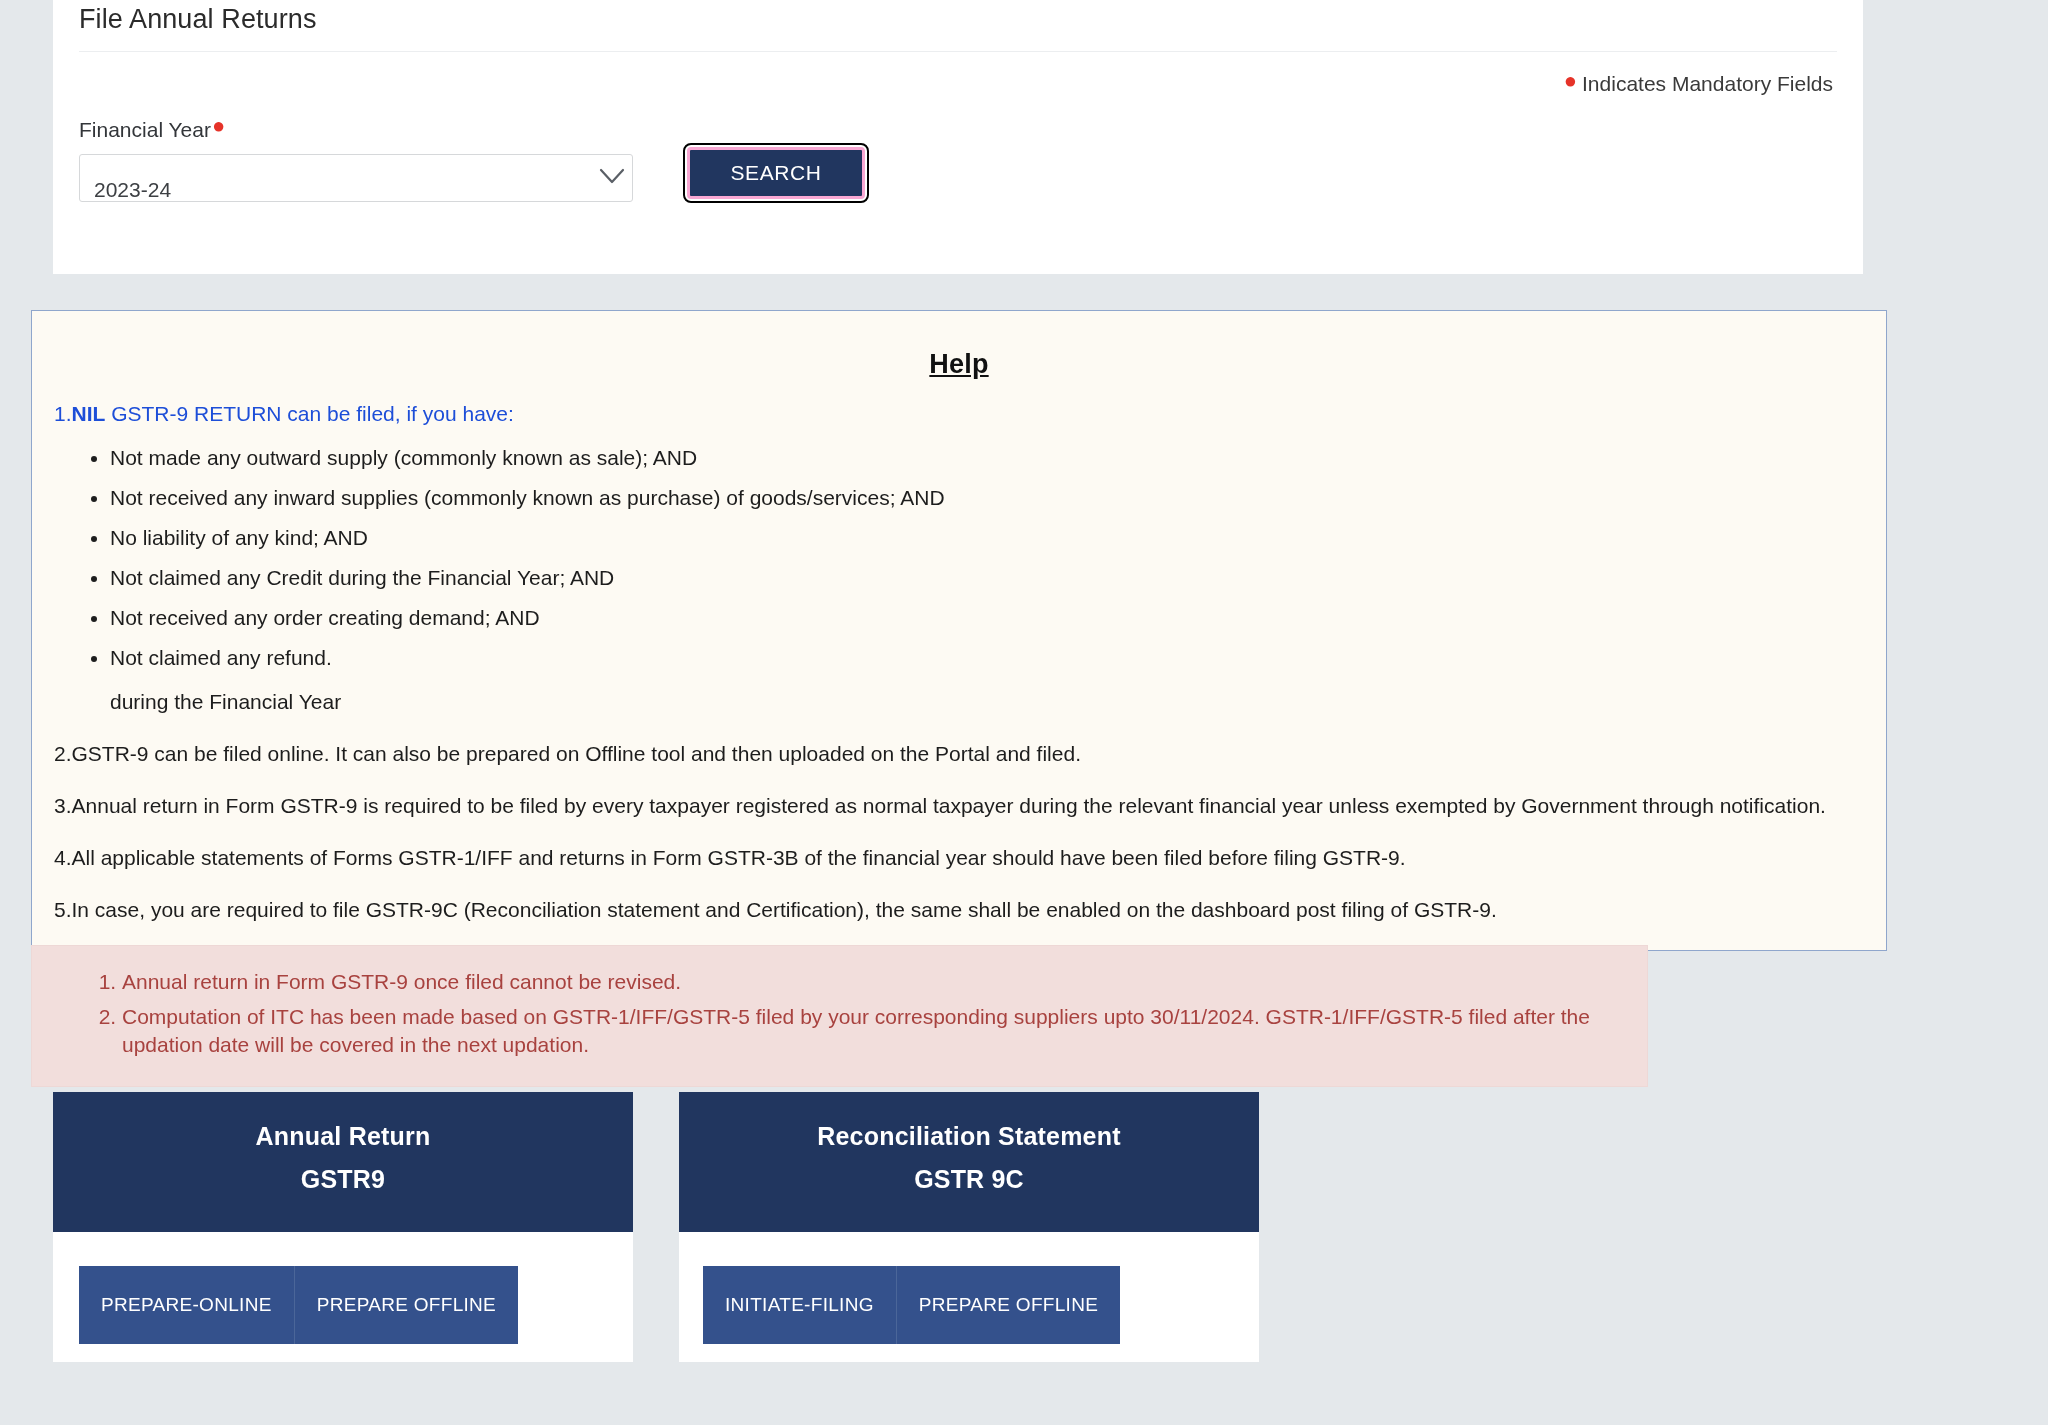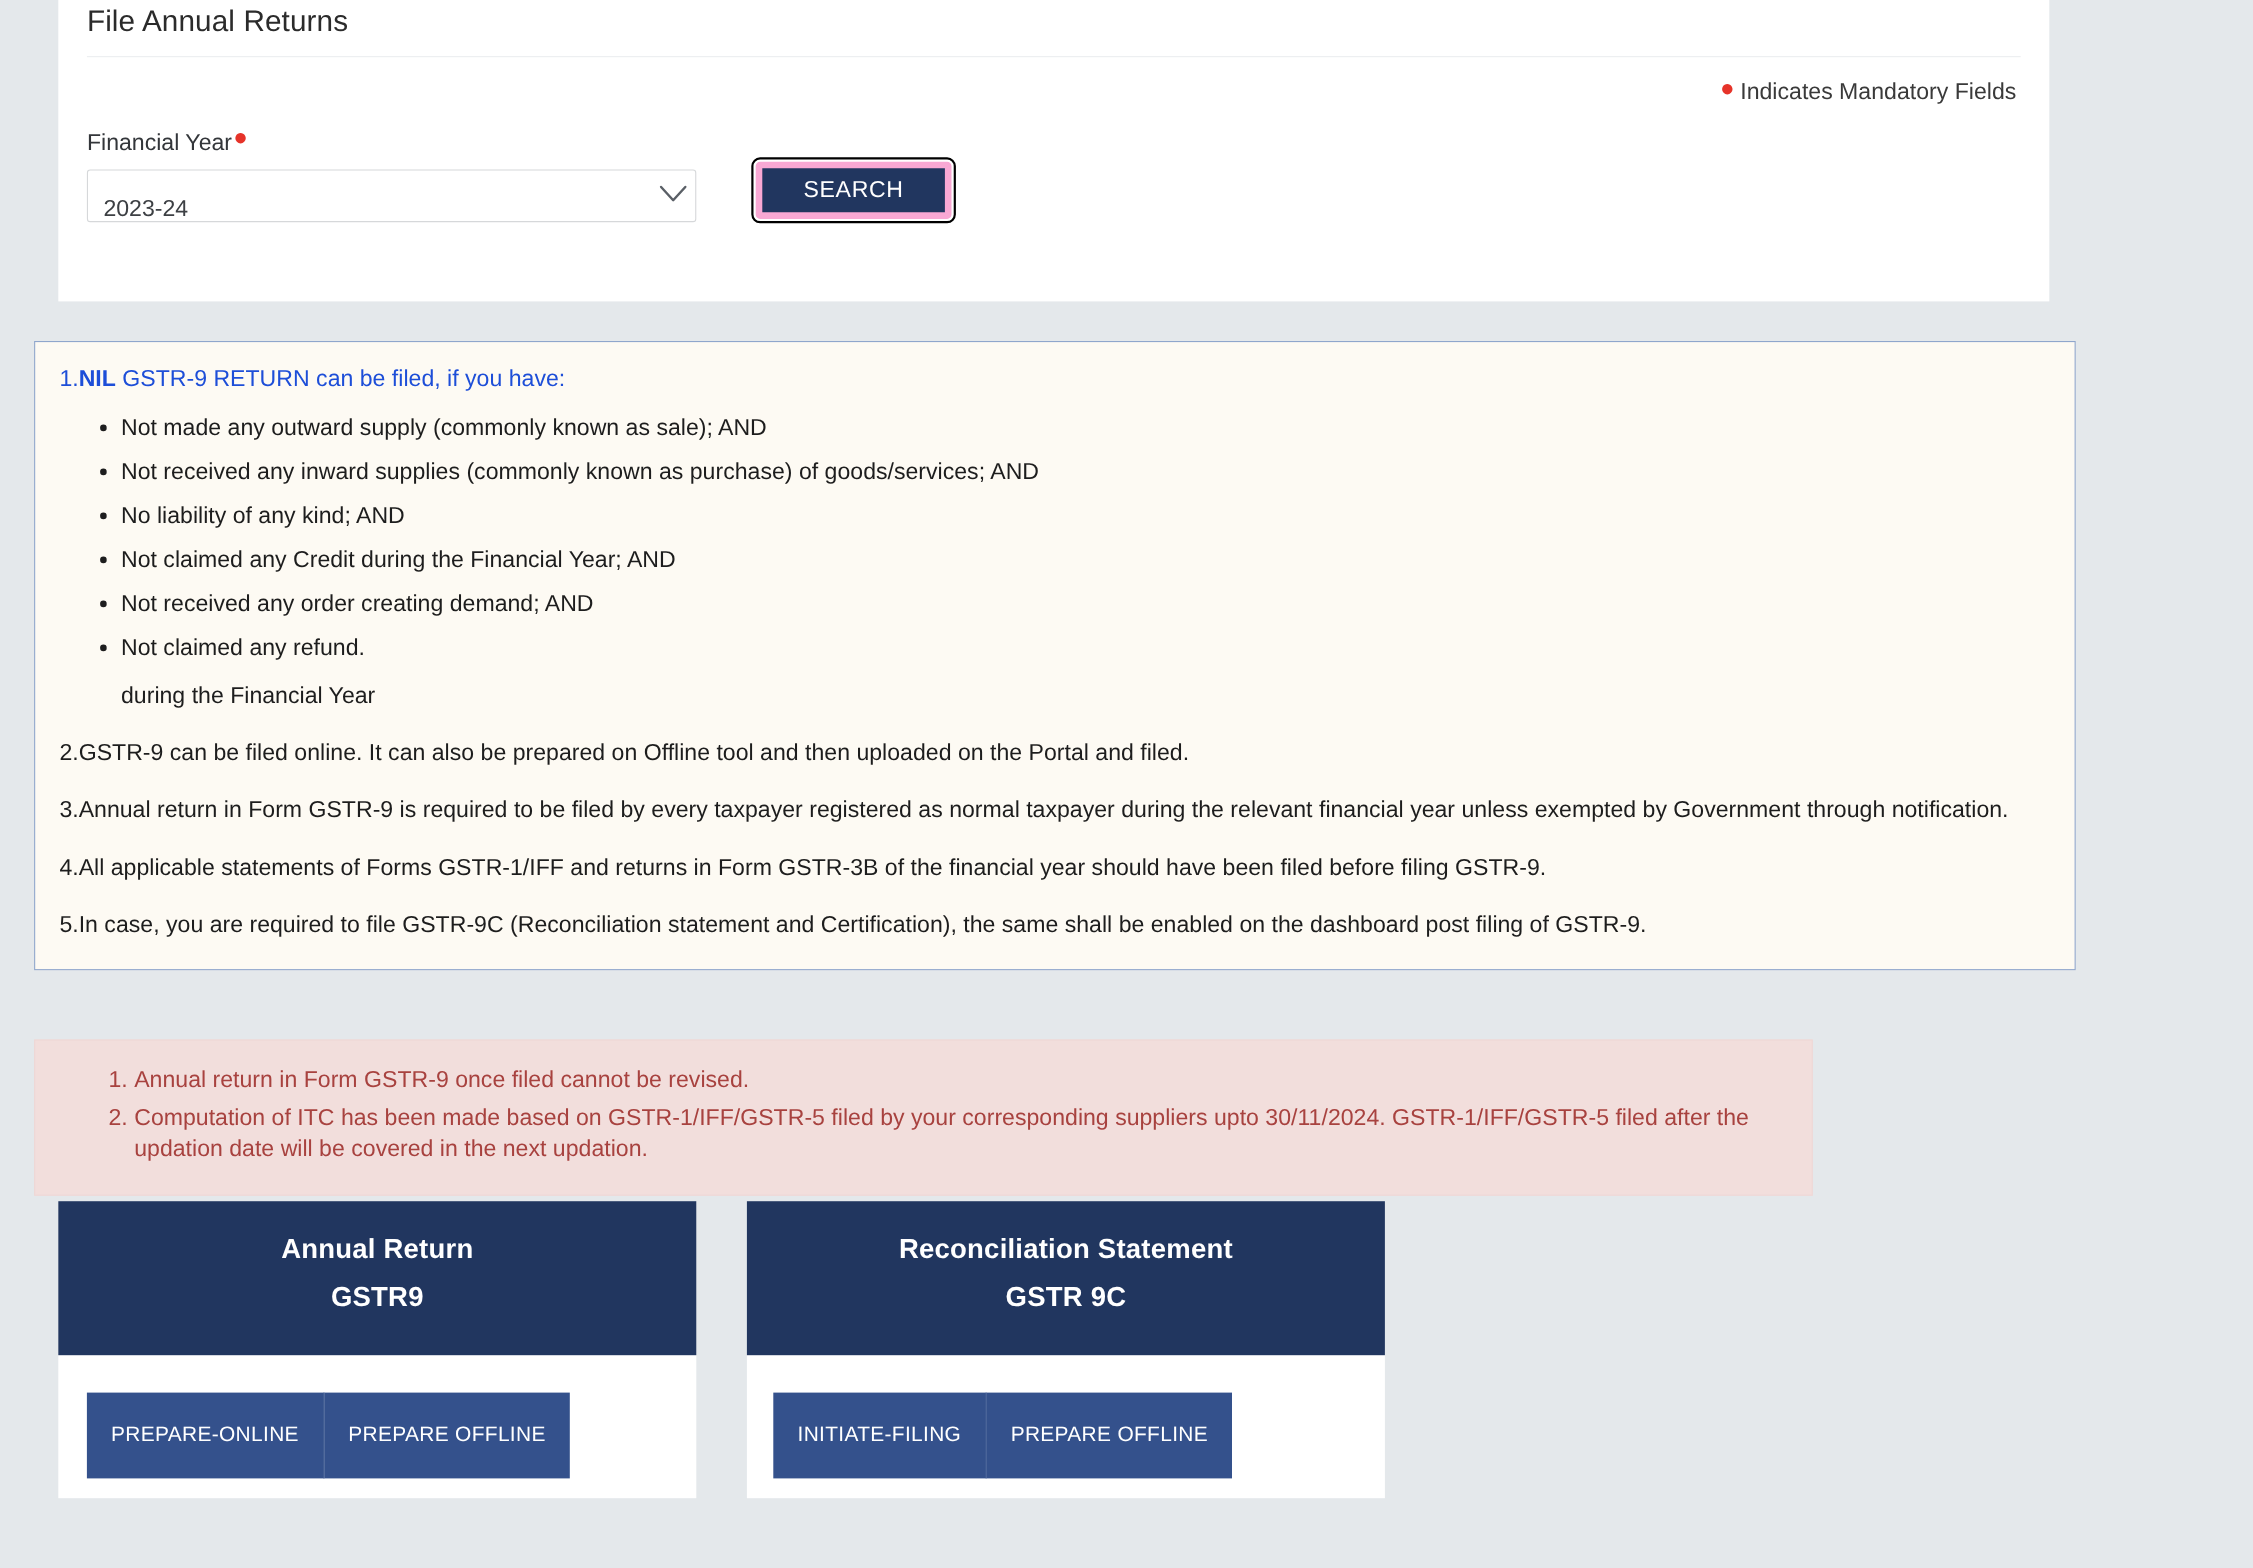--- a/index.html
+++ b/index.html
@@ -95,21 +95,21 @@
     top: 14px;
     pointer-events: none;
   }
   .chev svg { display: block; }
 
   .search-btn {
     position: relative;
     width: 178px;
     height: 52px;
     background: #21365f;
-    border: 6px solid #f9a8d4;
+    border: 3px solid #f9a8d4;
     border-radius: 4px;
     outline: 2px solid #000000;
     outline-offset: 2px;
     color: #ffffff;
     font-size: 21px;
     font-family: "Liberation Sans", sans-serif;
     letter-spacing: .6px;
     cursor: pointer;
     padding: 0;
     margin-bottom: 3px;
@@ -283,20 +283,21 @@
           </svg>
         </span>
       </div>
     </div>
     <button class="search-btn">SEARCH</button>
   </div>
   <div class="panel-bottom-pad"></div>
 </div>
 
 <div class="help-box">
+  <div class="help-title">Help</div>
 
   <p class="help-line">
     <span>1.</span><b>NIL</b><span> GSTR-9 RETURN can be filed, if you have:</span>
   </p>
 
   <ul class="help-ul">
     <li>Not made any outward supply (commonly known as sale); AND</li>
     <li>Not received any inward supplies (commonly known as purchase) of goods/services; AND</li>
     <li>No liability of any kind; AND</li>
     <li>Not claimed any Credit during the Financial Year; AND</li>

